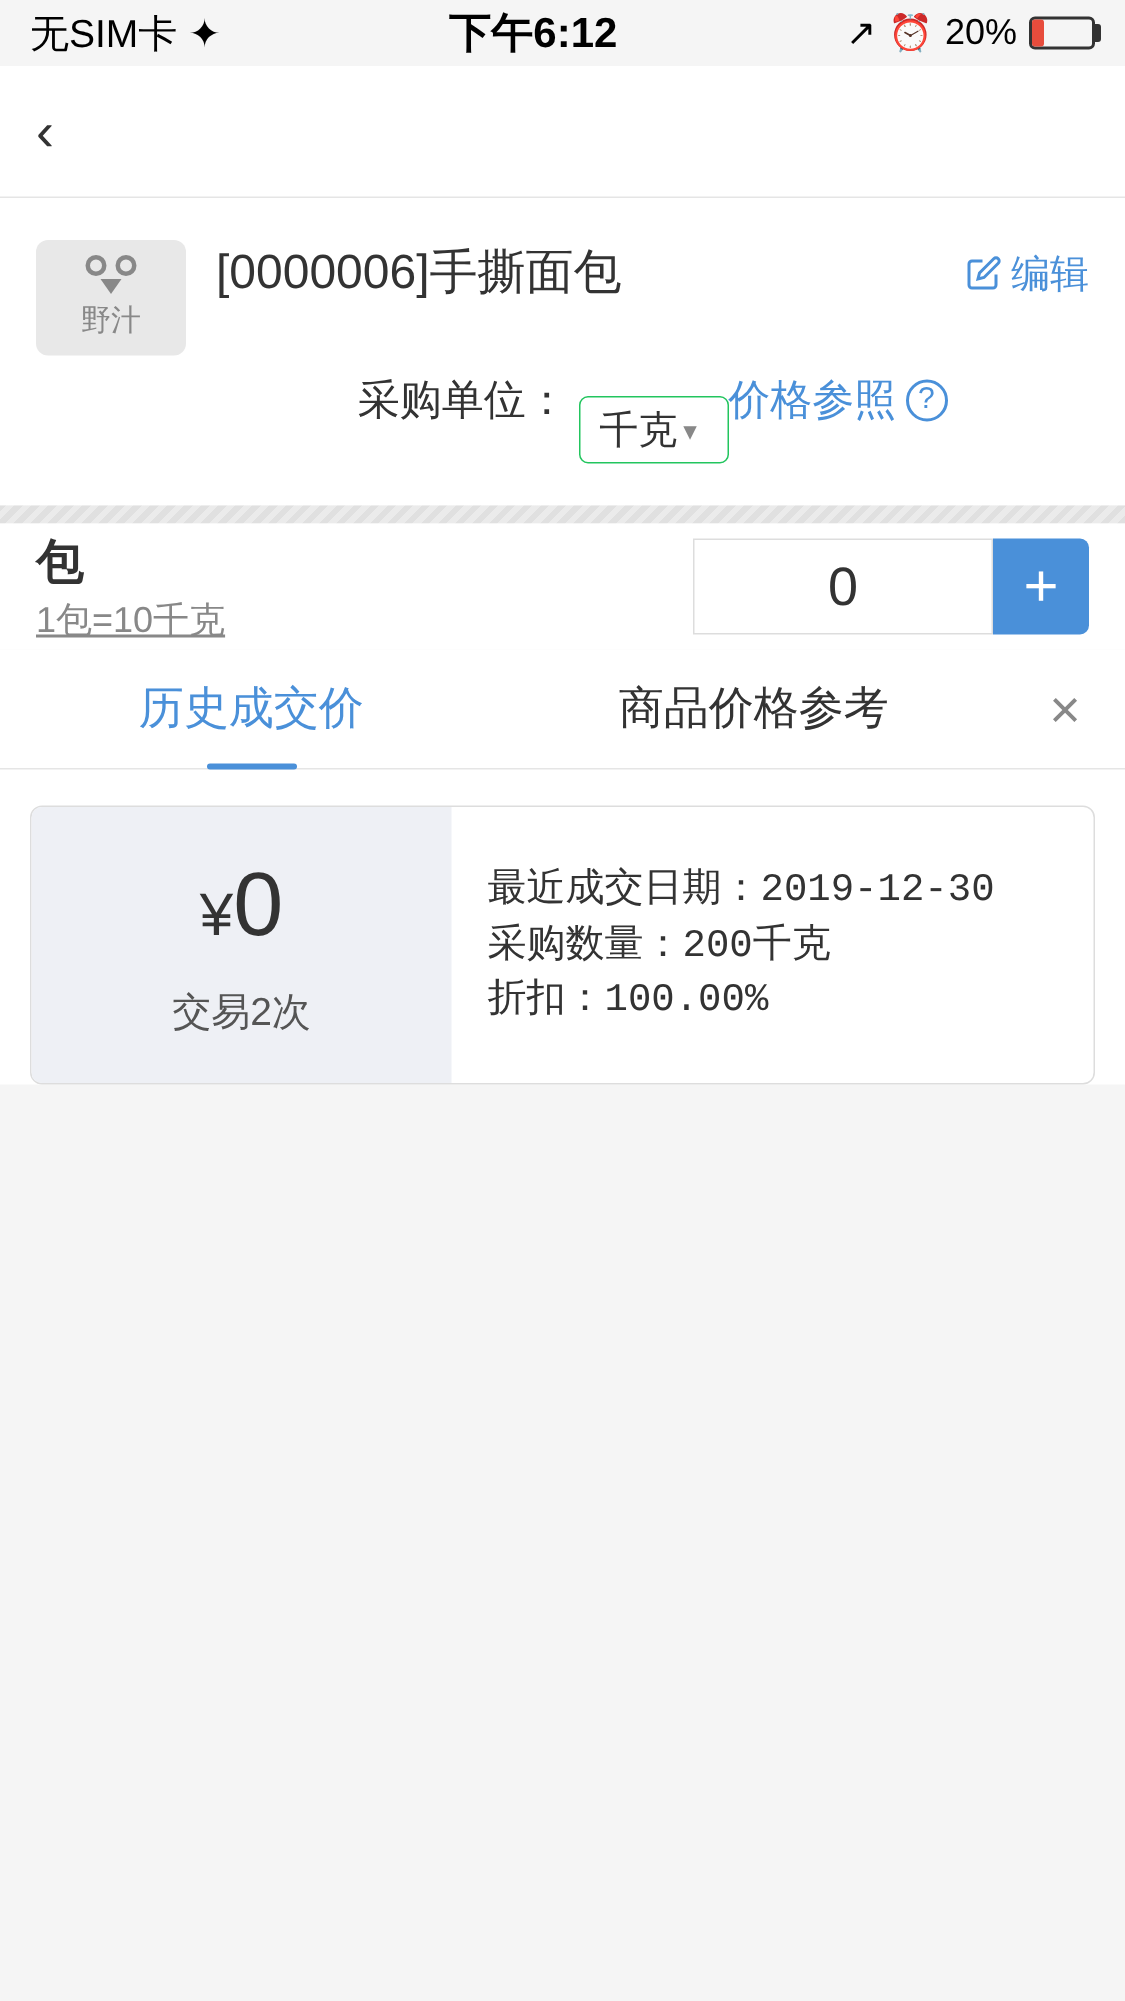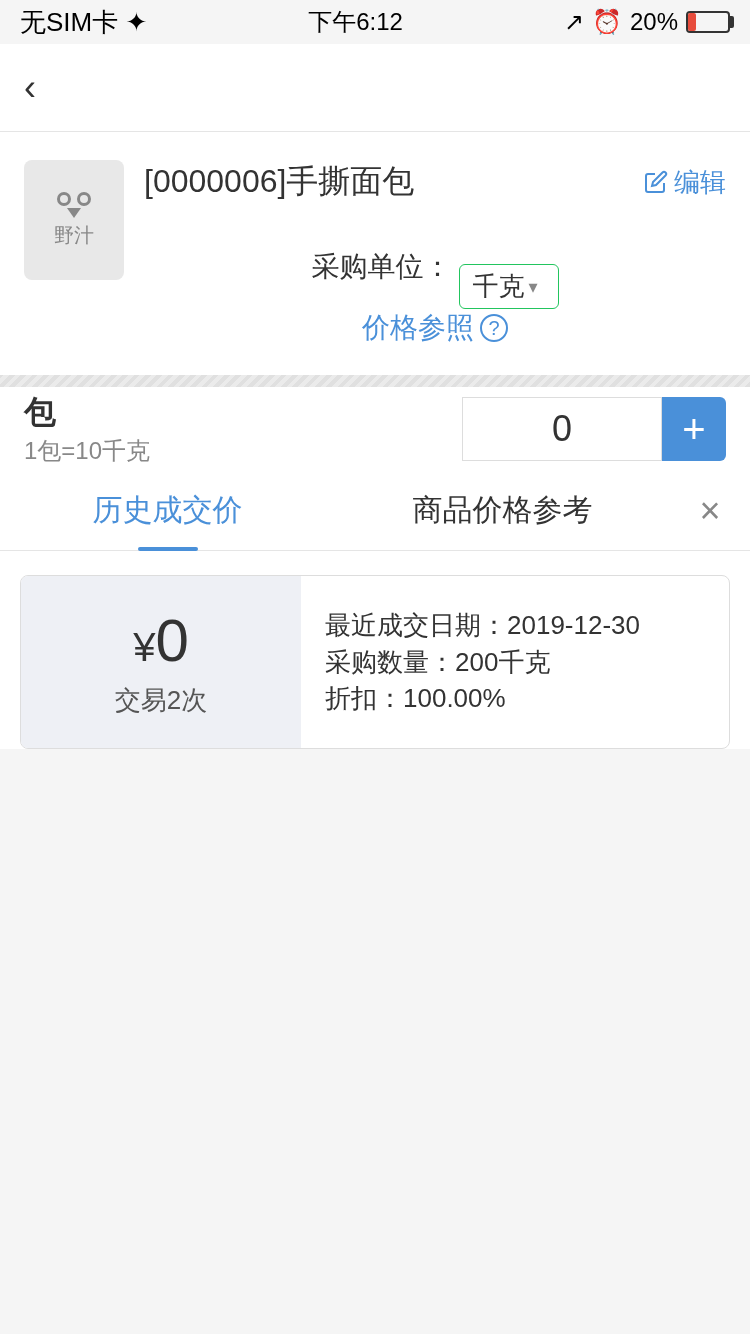--- a/index.html
+++ b/index.html
@@ -22,22 +22,22 @@
       justify-content: space-between;
       padding: 0 20px;
       font-size: 26px;
     }
     .status-left {
       display: flex;
       align-items: center;
       gap: 10px;
     }
     .status-center {
-      font-size: 24px;
-      font-weight: 400;
+      font-size: 28px;
+      font-weight: 700;
     }
     .status-right {
       display: flex;
       align-items: center;
       gap: 8px;
       font-size: 24px;
     }
     .battery {
       width: 44px;
       height: 22px;
@@ -91,21 +91,21 @@
     .product-card {
       background: #fff;
       margin-top: 0;
       padding: 28px 24px 28px 24px;
       display: flex;
       align-items: flex-start;
       gap: 20px;
     }
     .product-thumbnail {
       width: 100px;
-      height: 120px;
+      height: 77px;
       background: #e8e8e8;
       border-radius: 8px;
       display: flex;
       align-items: center;
       justify-content: center;
       flex-shrink: 0;
     }
     .owl-icon {
       font-size: 50px;
       color: #888;
@@ -160,23 +160,22 @@
       gap: 6px;
       cursor: pointer;
       text-align: center;
     }
     .edit-icon-small {
       width: 24px;
       height: 24px;
     }
     .unit-row {
       display: flex;
-      justify-content: flex-end;
-      align-items: center;
-      flex-direction: column;
+      justify-content: center;
+      align-items: center;
     }
     .unit-label {
       font-size: 28px;
       color: #333;
       display: flex;
       align-items: center;
       gap: 8px;
     }
     .unit-select {
       border: 1px solid #22c55e;
@@ -242,20 +241,21 @@
       flex-direction: column;
     }
     .qty-unit {
       font-size: 32px;
       color: #333;
       font-weight: 600;
     }
     .qty-conversion {
       font-size: 24px;
       color: #888;
+      text-decoration: underline;
     }
     .qty-control {
       display: flex;
       align-items: center;
       gap: 0;
     }
     .qty-input-box {
       width: 200px;
       height: 64px;
       border: 1px solid #ddd;
@@ -356,29 +356,30 @@
     }
     .price-yen {
       font-size: 40px;
     }
     .price-num {
       font-size: 60px;
     }
     .price-trade-count {
       font-size: 26px;
       color: #555;
-      margin-top: 8px;
+      margin-top: 20px;
     }
     .price-right {
       flex: 1;
       padding: 28px 24px;
       display: flex;
       flex-direction: column;
       gap: 0;
       justify-content: center;
+      font-family: Liberation Mono, monospace;
     }
     .price-detail-row {
       font-size: 26px;
       color: #333;
       line-height: 1.4;
     }
     .price-detail-label {
       color: #333;
     }
     .price-detail-value {

